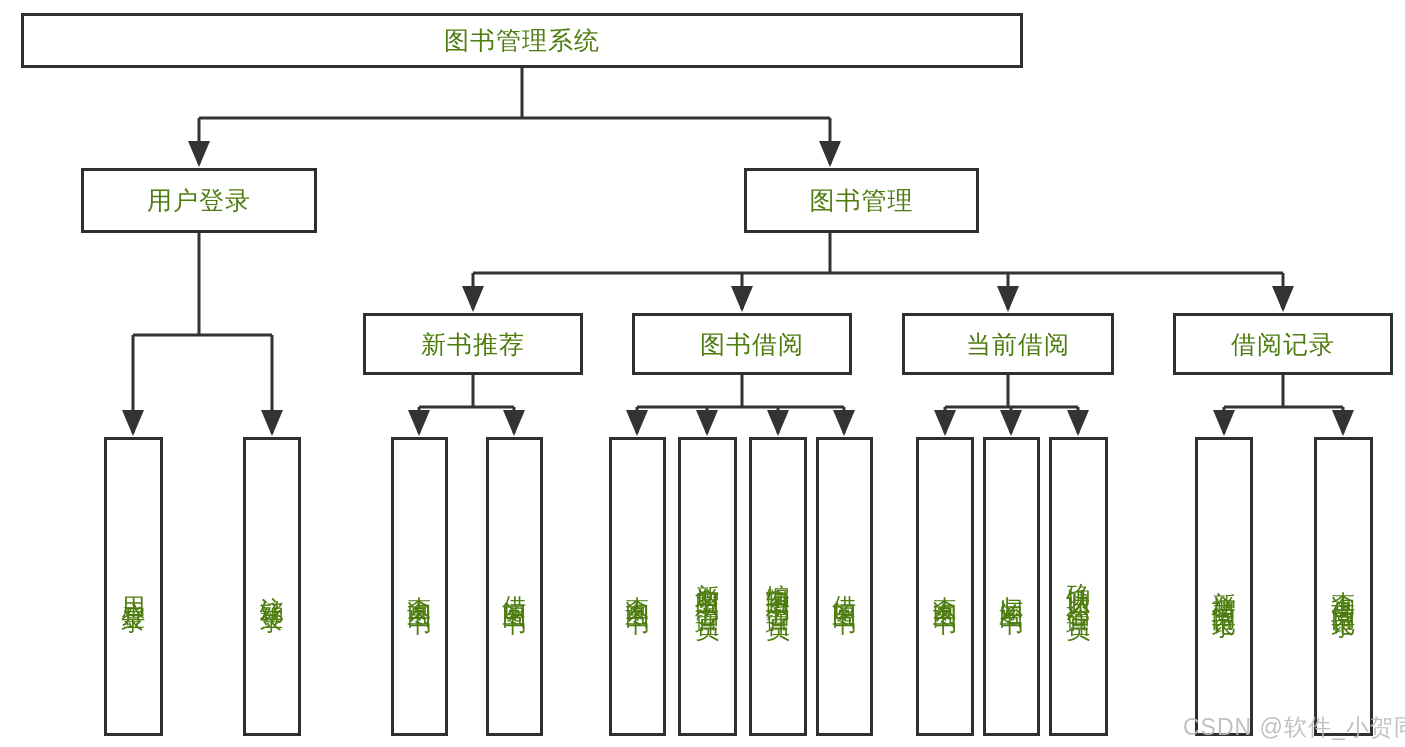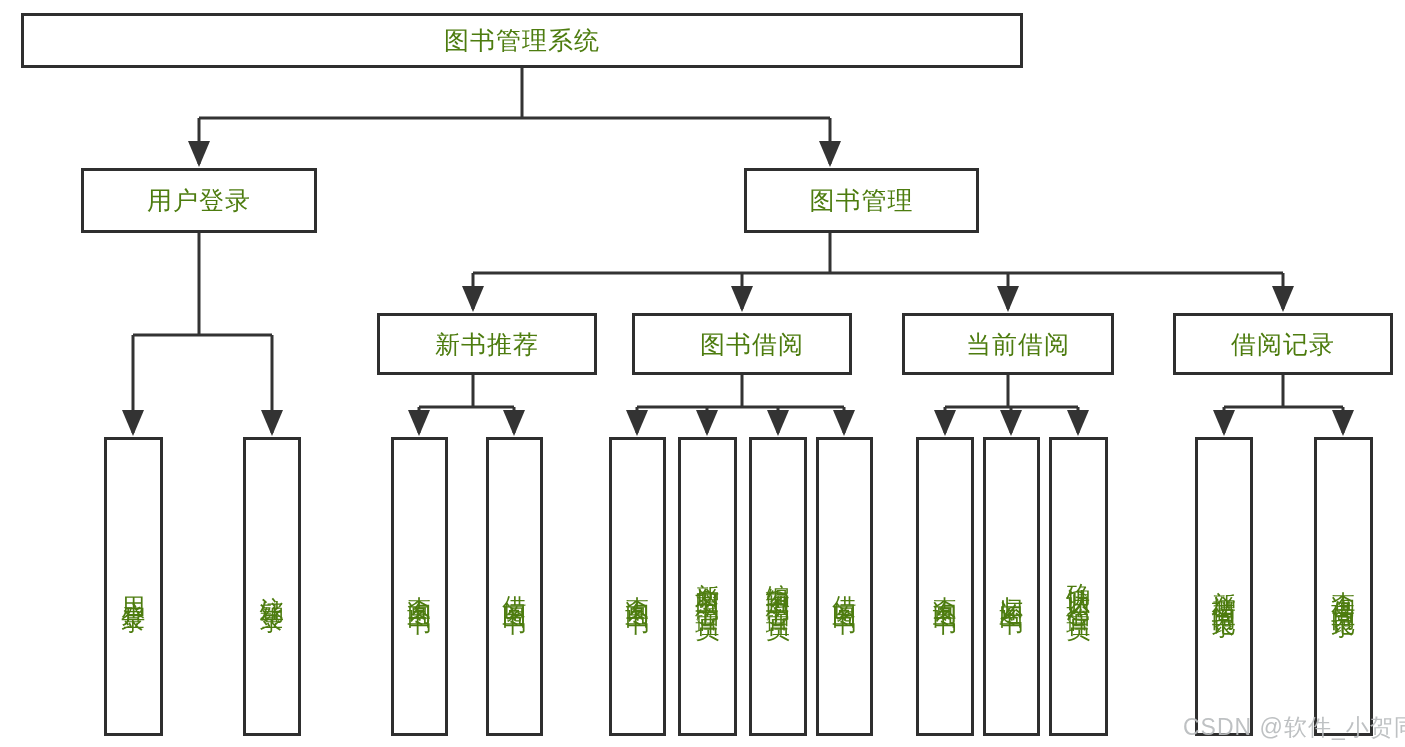--- a/index.html
+++ b/index.html
@@ -8,21 +8,21 @@
   #wires{position:absolute;left:0;top:0;width:1405px;height:747px;}
   .node{position:absolute;box-sizing:border-box;border:3px solid #2f2f2f;background:#ffffff;
         display:flex;align-items:center;justify-content:center;z-index:2;}
   .node .lbl{font-size:25px;color:#4d7c0f;letter-spacing:1px;line-height:1;white-space:nowrap;}
   .leaf .lbl{writing-mode:vertical-rl;font-size:24px;letter-spacing:5px;line-height:1.15;
              white-space:normal;}
   
   .n-root{left:21px;top:13px;width:1002px;height:55px;}
   .n-l2a{left:81px;top:168px;width:236px;height:65px;}
   .n-l2b{left:712px;top:168px;width:235px;height:65px;margin-left:32px;}
-  .n-l3a{left:377px;top:313px;width:220px;height:62px;}
+  .n-l3a{left:363px;top:313px;width:220px;height:62px;}
   .n-l3b{left:632px;top:313px;width:220px;height:62px;padding-left:20px;}
   .n-l3c{left:902px;top:313px;width:212px;height:62px;padding-left:20px;}
   .n-l3d{left:1173px;top:313px;width:220px;height:62px;align-items:center;}
   .leaf{top:437px;height:299px;width:58px;}
   .lf1{left:104px;width:59px;} .lf2{left:243px;}
   .lf3{left:391px;width:57px;} .lf4{left:486px;width:57px;}
   .lf5{left:609px;width:57px;} .lf6{left:678px;width:59px;}
   .lf7{left:749px;} .lf8{left:816px;width:57px;}
   .lf9{left:916px;} .lf10{left:983px;width:57px;} .lf11{left:1049px;width:59px;}
   .lf12{left:1195px;} .lf13{left:1314px;width:59px;}

